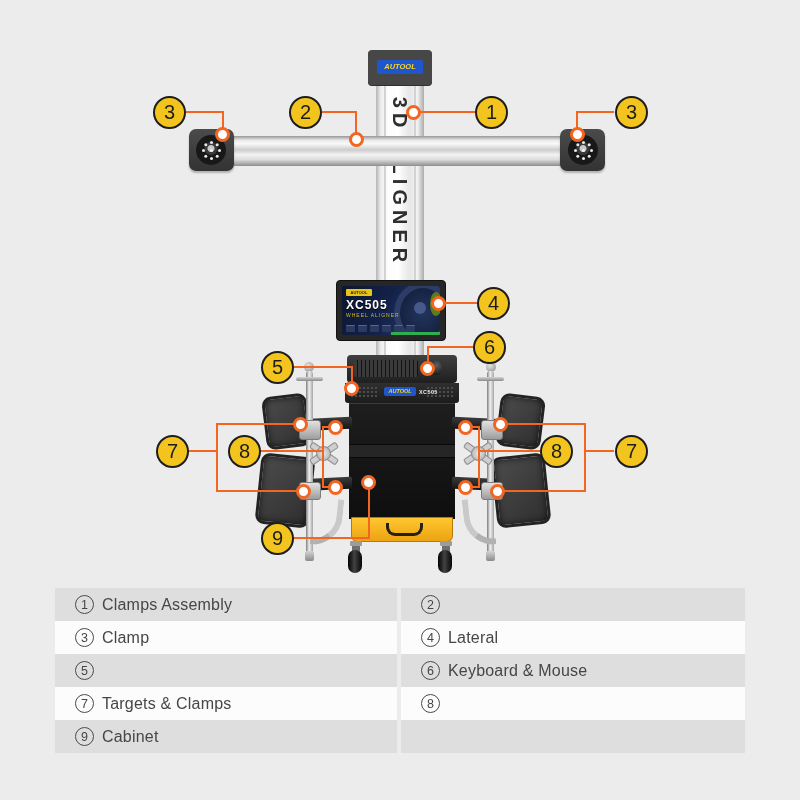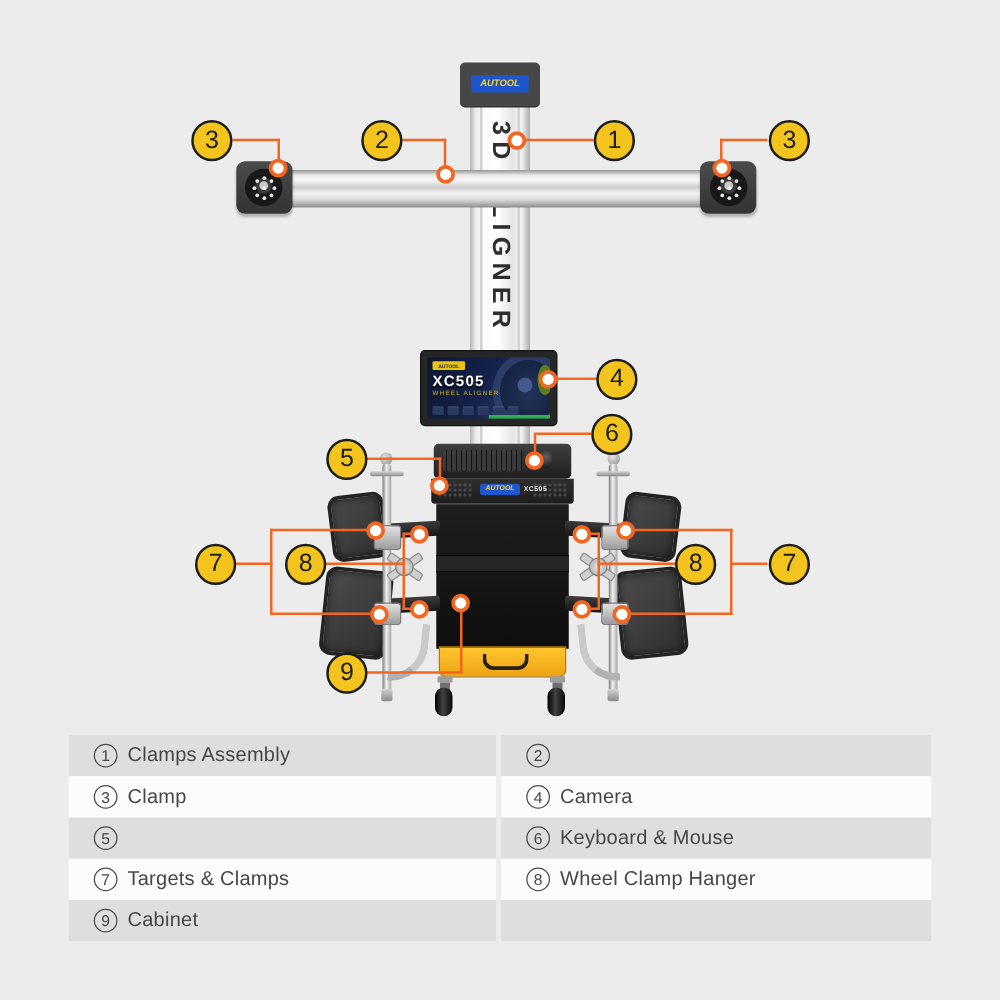--- a/index.html
+++ b/index.html
@@ -233,40 +233,39 @@
         <span class="cnum">2</span>
       </div>
   </div>
   <div class="lrow rowB">
     <div class="lcell l">
         <span class="cnum">3</span>
         <span>Clamp</span>
       </div>
     <div class="lcell r">
         <span class="cnum">4</span>
-        <span>Camera</span>
+        <span>Lateral</span>
       </div>
   </div>
   <div class="lrow rowA">
     <div class="lcell l">
         <span class="cnum">5</span>
       </div>
     <div class="lcell r">
         <span class="cnum">6</span>
         <span>Keyboard &amp; Mouse</span>
       </div>
   </div>
   <div class="lrow rowB">
     <div class="lcell l">
         <span class="cnum">7</span>
         <span>Targets &amp; Clamps</span>
       </div>
     <div class="lcell r">
         <span class="cnum">8</span>
-        <span>Wheel Clamp Hanger</span>
       </div>
   </div>
   <div class="lrow rowA">
     <div class="lcell l">
         <span class="cnum">9</span>
         <span>Cabinet</span>
       </div>
     <div class="lcell r"></div>
   </div>
 </div>

